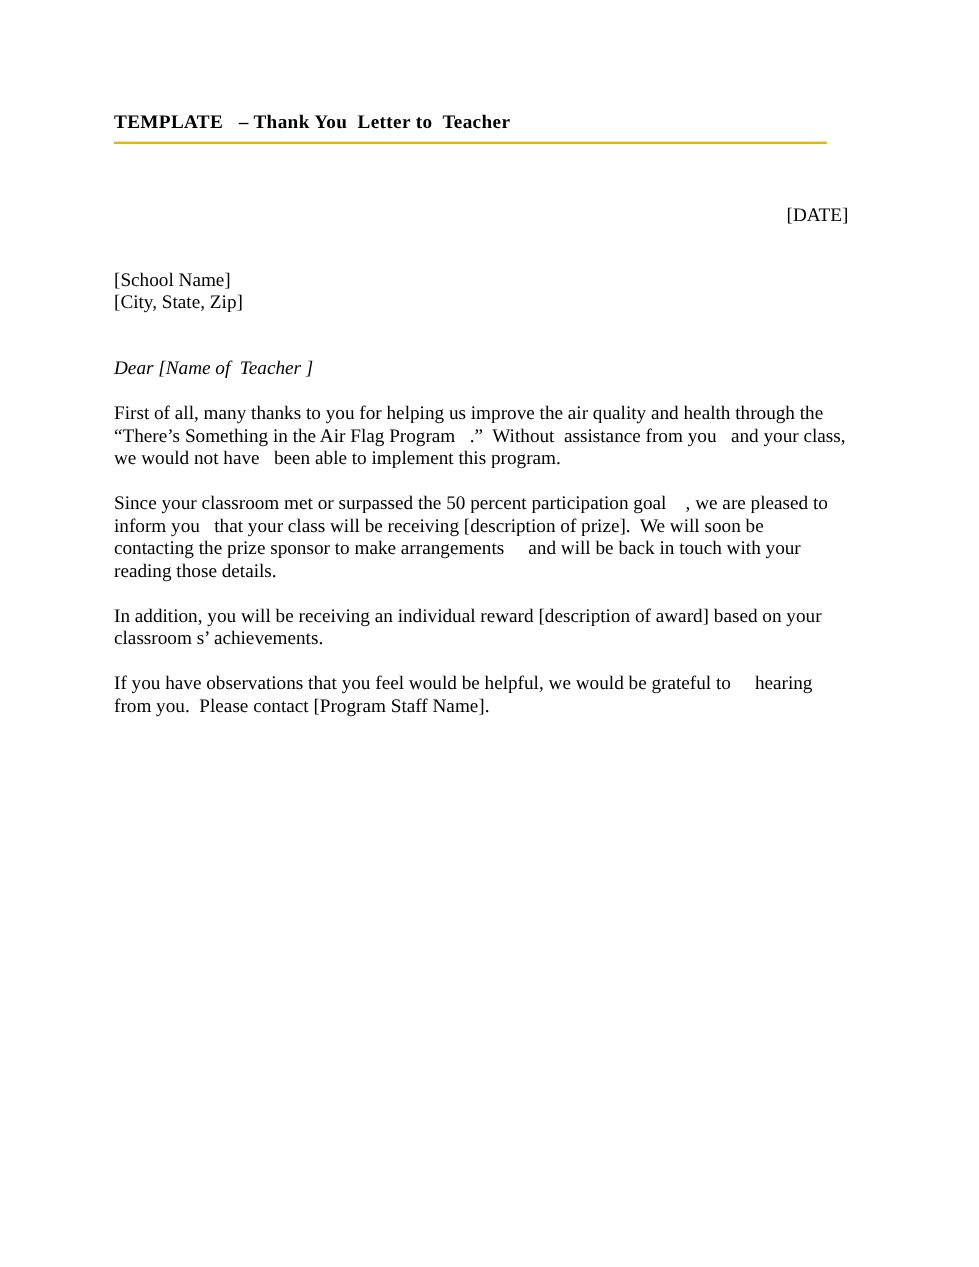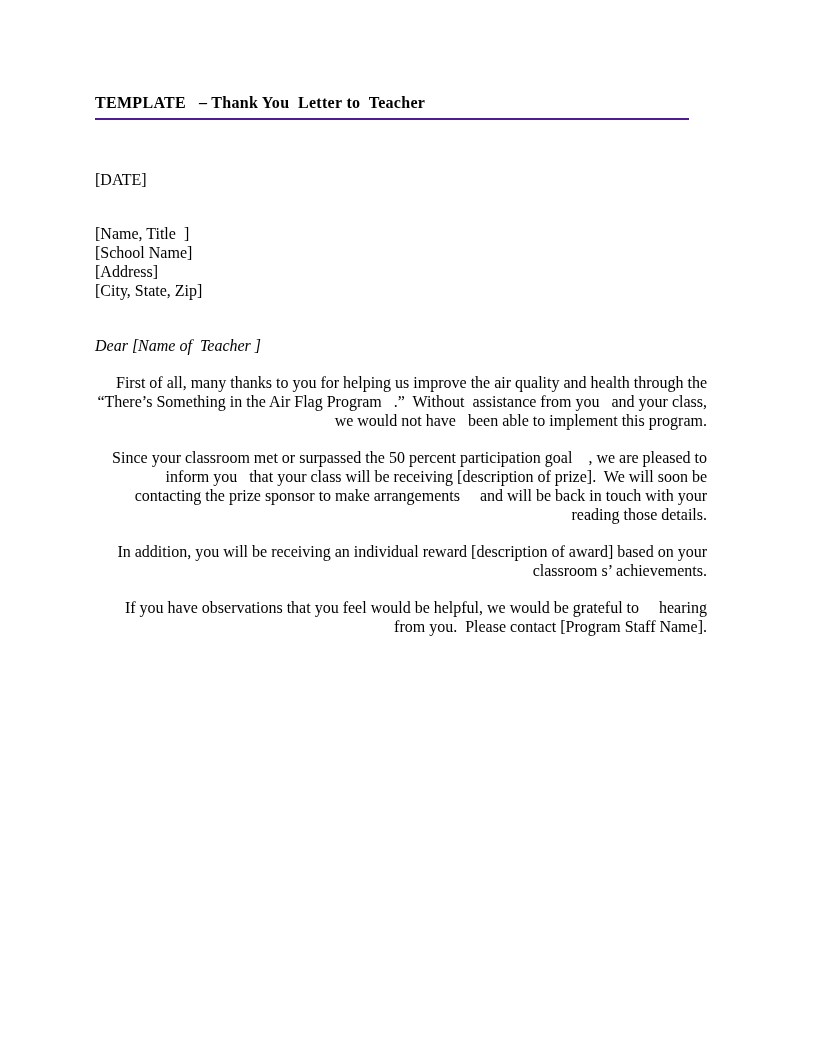--- a/index.html
+++ b/index.html
@@ -23,57 +23,56 @@
     box-sizing: border-box;
     padding: 93px 109px 0 95px; 
   }
   .doc-title {
     font-size: 16px;
     font-weight: bold;
     letter-spacing: 0.3px;
     margin: 0 0 50px 0;
     padding-bottom: 6px;
     width: 594px;
-    border-bottom: 2px solid #4c1d95;
+    border-bottom: 2px solid #eab308;
     white-space: pre-wrap;
   }
   .line {
     margin: 0;
     white-space: pre-wrap;
   }
   .date-line {
     margin: 13px 0 35px 0;
+    text-align: right;
   }
   .address-block {
     margin: 0 0 36px 0;
   }
   .salutation {
     margin: 0 0 18px 0;
     font-style: italic;
   }
   .para {
     margin: 0 0 18px 0;
     white-space: pre-wrap;
-    text-align: right;
+    text-align: left;
   }
 </style>
 </head>
 <body>
 
 <div class="page">
   <div class="content">
 
     <h1 class="doc-title">TEMPLATE   – Thank You  Letter to  Teacher</h1>
 
     <p class="line date-line">[DATE]</p>
 
     <div class="address-block">
-      <div class="line">[Name, Title  ]</div>
       <div class="line">[School Name]</div>
-      <div class="line">[Address]</div>
       <div class="line">[City, State, Zip]</div>
     </div>
 
     <p class="line salutation">Dear [Name of  Teacher ]</p>
 
     <p class="para">First of all, many thanks to you for helping us improve the air quality and health through the “There’s Something in the Air Flag Program   .”  Without  assistance from you   and your class, we would not have   been able to implement this program.</p>
 
     <p class="para">Since your classroom met or surpassed the 50 percent participation goal    , we are pleased to inform you   that your class will be receiving [description of prize].  We will soon be contacting the prize sponsor to make arrangements     and will be back in touch with your reading those details.</p>
 
     <p class="para">In addition, you will be receiving an individual reward [description of award] based on your classroom s’ achievements.</p>

